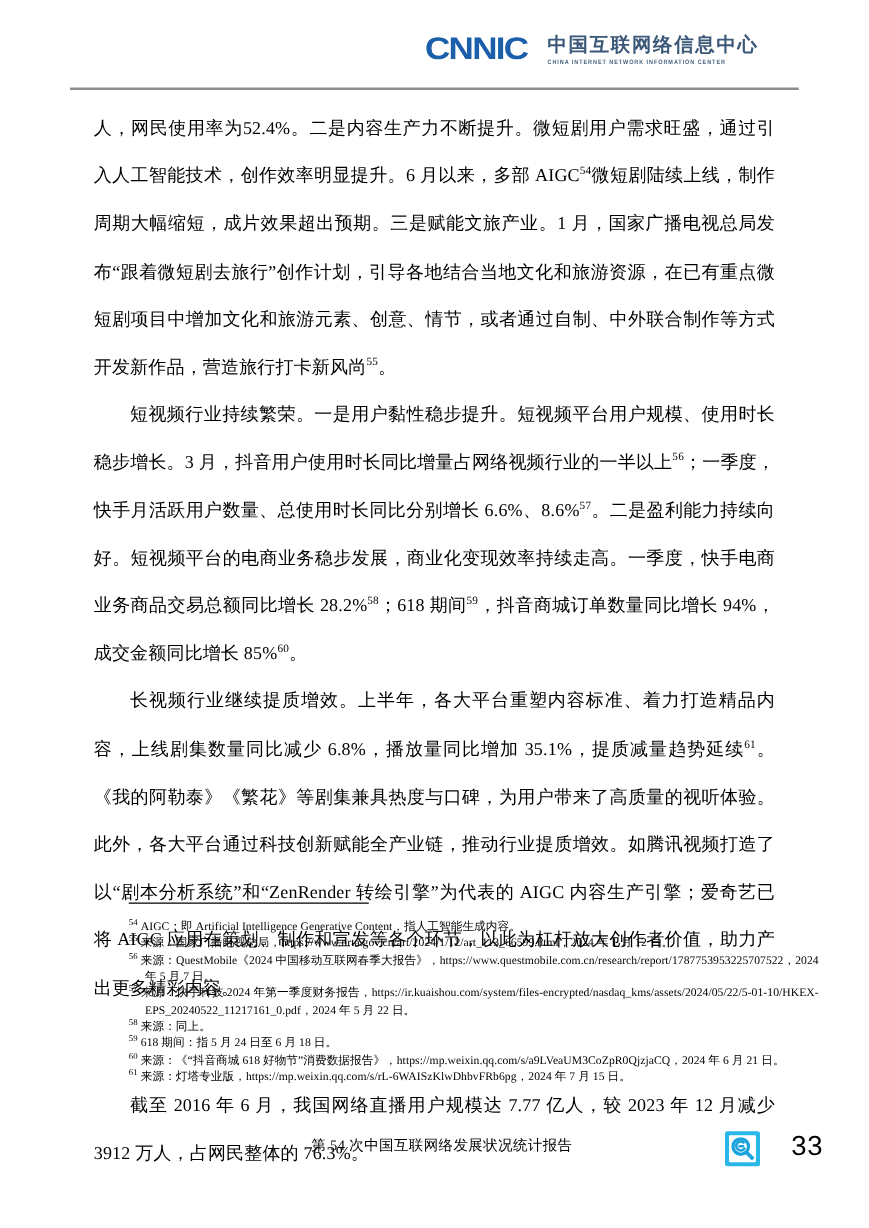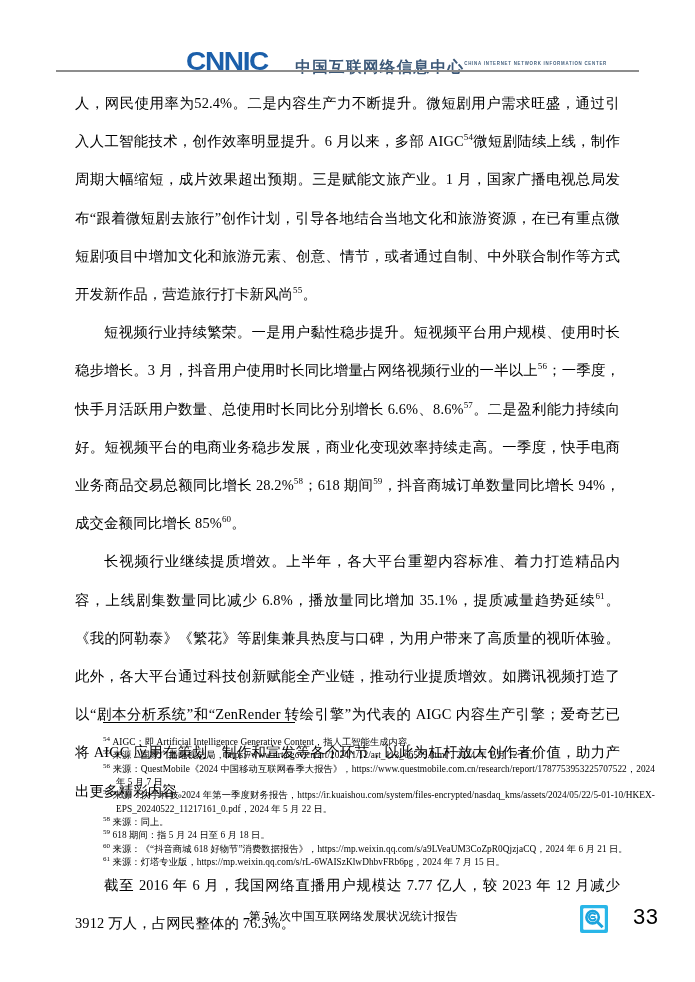--- a/index.html
+++ b/index.html
@@ -21,38 +21,38 @@
   .header {
     position: absolute;
     left: 0;
     top: 0;
     width: 695px;
     height: 72px;
   }
   .logo-block {
     position: absolute;
     right: 88px;
-    top: 49px;
+    top: 27px;
     display: flex;
     align-items: flex-end;
-    gap: 20px;
+    gap: 9px;
   }
   .logo-cnnic {
     font-family: "Liberation Sans", "DejaVu Sans", sans-serif;
     font-weight: bold;
     font-size: 25px;
     letter-spacing: -1.2px;
     color: #1b5faa;
     line-height: 1;
     transform: scaleX(1.12);
     transform-origin: left bottom;
   }
   .logo-right {
     display: flex;
-    flex-direction: row;
+    flex-direction: column;
     align-items: flex-start;
     line-height: 1;
     padding-left: 16px;
   }
   .logo-cn {
     font-family: "Liberation Serif", "DejaVu Serif", serif;
     font-size: 15.5px;
     color: #3c5878;
     letter-spacing: 1.4px;
     font-weight: bold;

